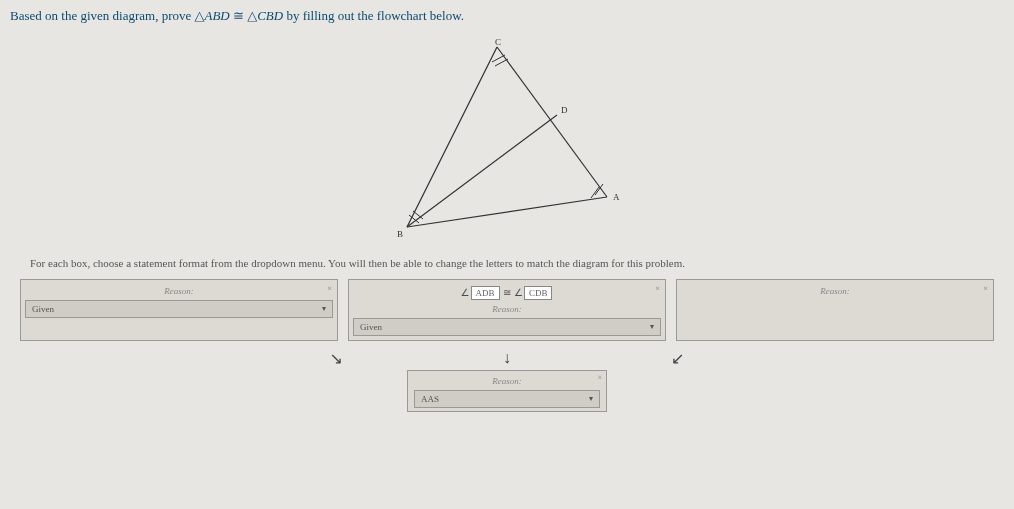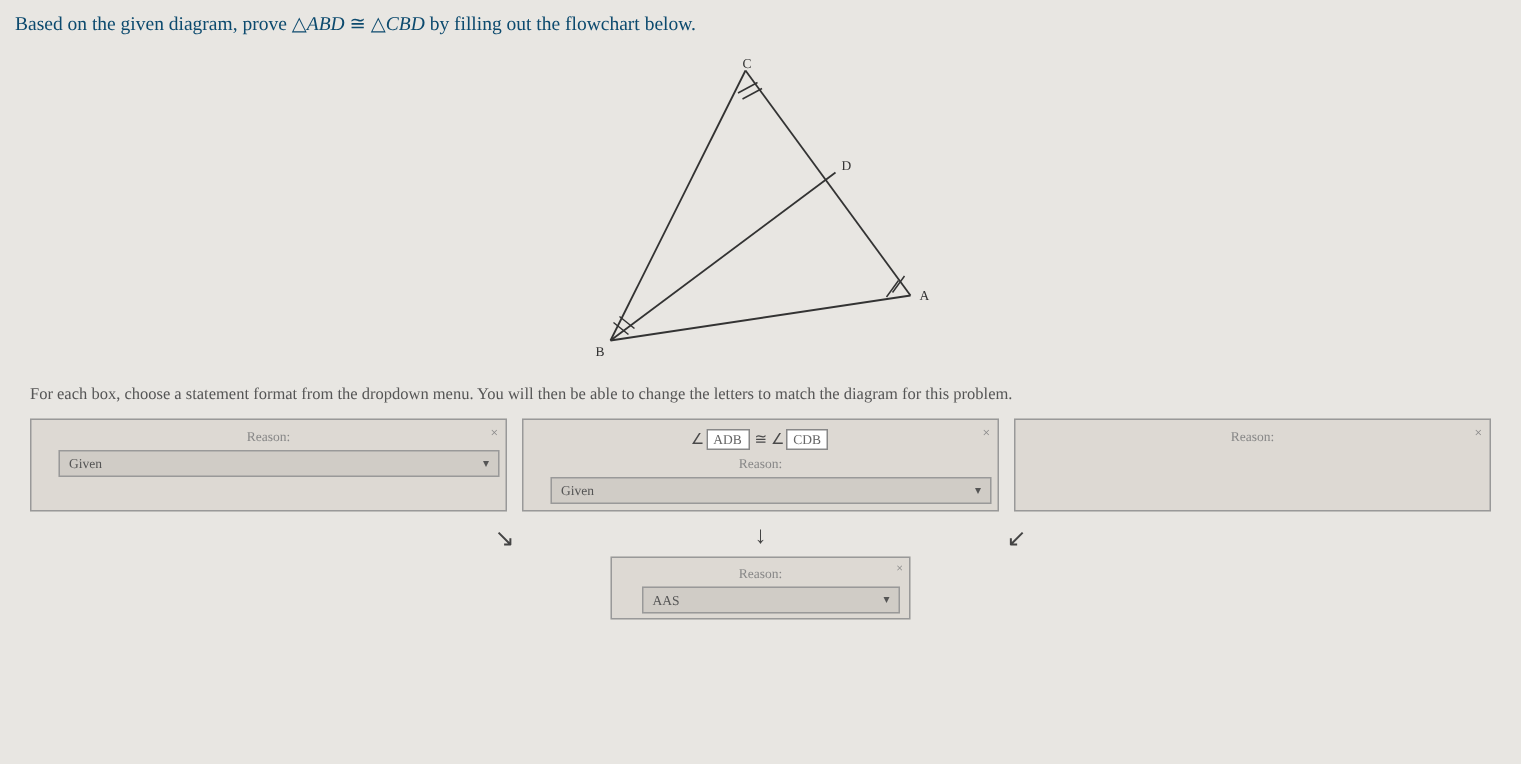--- a/index.html
+++ b/index.html
@@ -18,21 +18,21 @@
   color: #0c4a6e;
 }
 .diagram-container {
   width: 100%;
   display: flex;
   justify-content: center;
   padding: 5px 0 10px 0;
 }
 .diagram { width: 280px; height: 210px; }
 .instruction {
-  padding: 0 20px 10px 20px;
+  padding: 0 20px 10px 30px;
   font-size: 11px;
   color: #555;
 }
 .flowchart {
   display: flex;
   justify-content: space-between;
   padding: 0 20px;
   gap: 10px;
 }
 .proof-box {
@@ -63,30 +63,30 @@
   margin: 0 1px;
   font-size: 9px;
   color: #666;
   min-width: 24px;
 }
 .reason-label {
   text-align: center;
   font-size: 9px;
   color: #888;
   padding: 2px 0;
+  font-style: italic;
 }
 .dropdown {
   border: 1px solid #999;
   background: #d0ccc6;
   padding: 3px 6px;
   font-size: 9px;
   color: #555;
   margin-top: 2px;
   position: relative;
-  margin-left: 14px;
 }
 .dropdown::after {
   content: '▾';
   float: right;
   font-size: 8px;
 }
 .arrows-row {
   display: flex;
   justify-content: center;
   gap: 160px;

